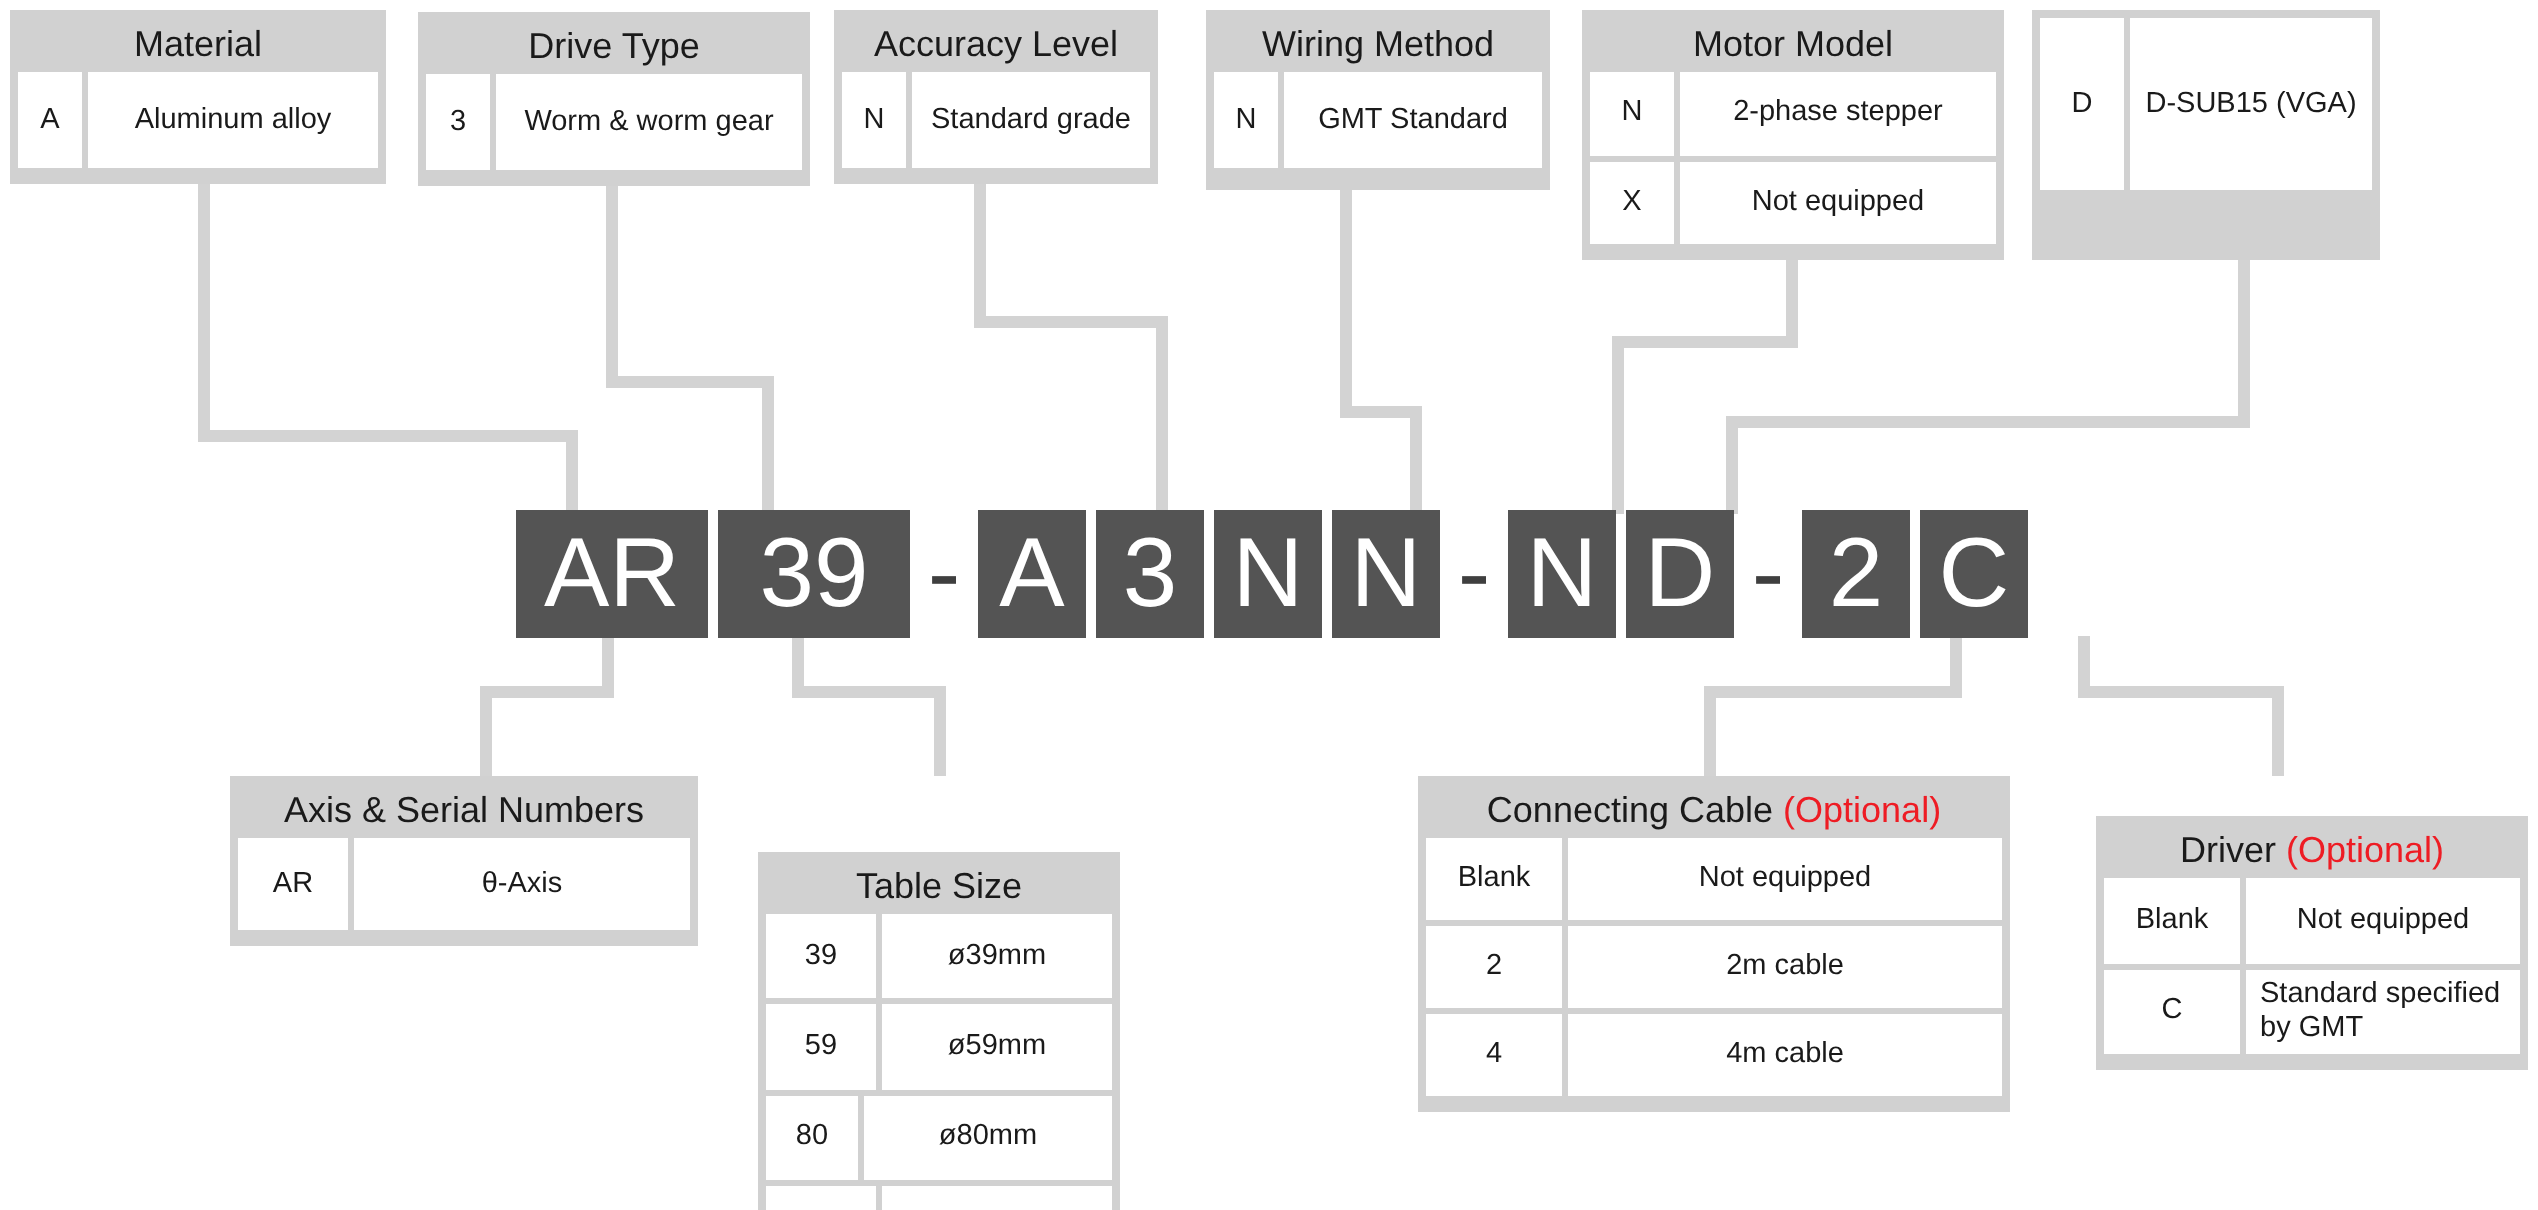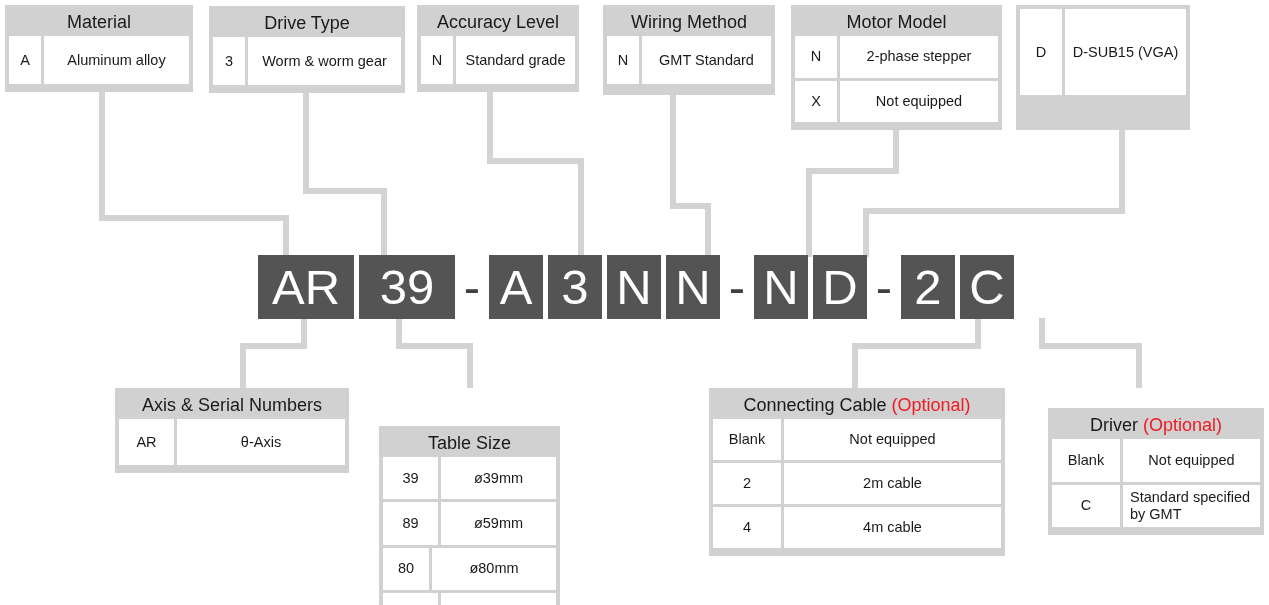--- a/index.html
+++ b/index.html
@@ -247,21 +247,21 @@
   </div>
 
   <div class="card" style="left:379px;top:388px;width:181px;height:217px;margin-top:38px;">
     <div class="card-title"><span>Table Size</span></div>
     <div class="rows" style="height:178px;">
       <div class="row">
         <div class="cell code" style="width:55px;">39</div>
         <div class="cell desc">ø39mm</div>
       </div>
       <div class="row">
-        <div class="cell code" style="width:55px;">89</div>
+        <div class="cell code" style="width:55px;">59</div>
         <div class="cell desc">ø59mm</div>
       </div>
       <div class="row">
         <div class="cell code" style="width:46px;">80</div>
         <div class="cell desc">ø80mm</div>
       </div>
       <div class="row">
         <div class="cell code" style="width:55px;">200</div>
         <div class="cell desc">ø100mm</div>
       </div>

